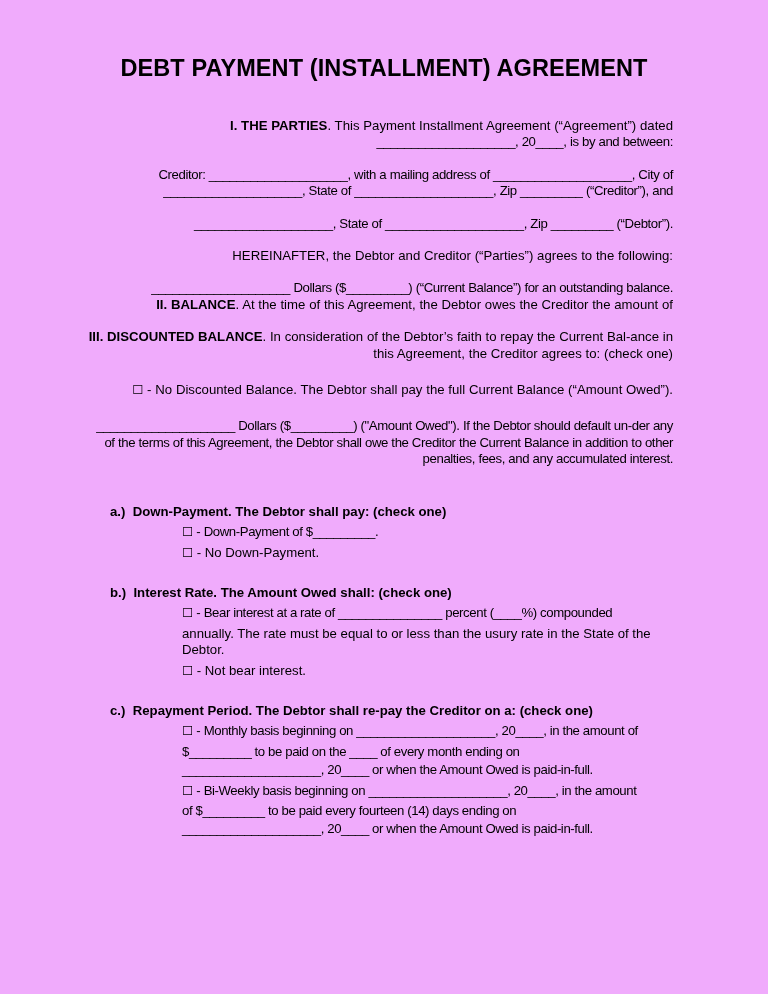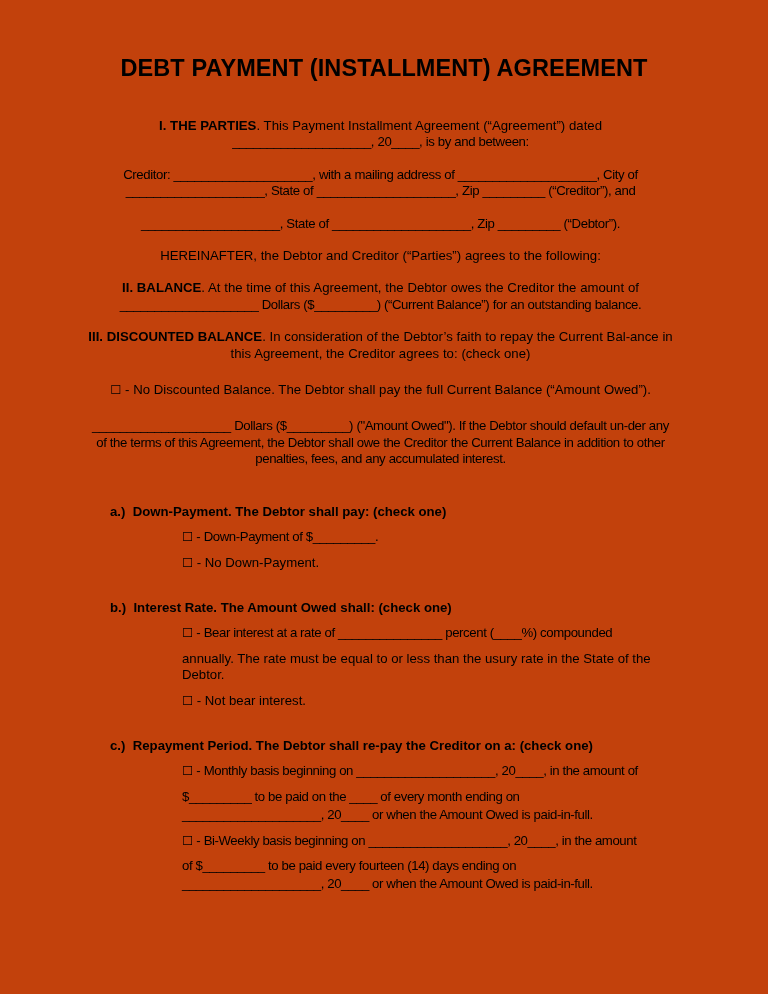--- a/index.html
+++ b/index.html
@@ -12,21 +12,21 @@
     width: 768px;
     height: 994px;
     font-family: "Liberation Sans", sans-serif;
     color: #000000;
     -webkit-font-smoothing: antialiased;
   }
   .page {
     position: relative;
     width: 768px;
     height: 994px;
-    background: #c2410c;
+    background: #f0abfc;
     box-sizing: border-box;
     padding: 0;
     overflow: hidden;
   }
   .doc-title {
     position: absolute;
     left: 0;
     right: 0;
     top: 56px;
     text-align: center;
@@ -37,21 +37,21 @@
   }
   .body-area {
     position: absolute;
     left: 88px;
     top: 118px;
     width: 585px;
   }
   .para {
     font-size: 13.2px;
     line-height: 16.4px;
-    text-align: center;
+    text-align: right;
     margin: 0;
     word-spacing: 0.1px;
   }
   .gap-md { height: 16px; }
   .gap-lg { height: 20px; }
   .sec-head { font-weight: bold; }
   .blank {
     font-family: "Liberation Sans", sans-serif;
     letter-spacing: -0.4px;
   }
@@ -64,21 +64,21 @@
     line-height: 16.4px;
     margin: 0;
     padding-left: 22px;
     text-indent: -22px;
     margin-left: 22px;
     font-weight: bold;
   }
   .sub-opt {
     font-size: 13.2px;
     line-height: 16.4px;
-    margin: 9px;
+    margin: 4px;
     padding-left: 0;
     margin-left: 94px;
     width: 491px;
   }
   .sub-text {
     font-size: 13.2px;
     line-height: 16.4px;
     margin: 2px;
     margin-left: 94px;
     width: 491px;
@@ -104,22 +104,22 @@
     <div class="gap-md"></div>
 
     <p class="para blank">____________________, State of ____________________, Zip _________ (“Debtor”).</p>
 
     <div class="gap-md"></div>
 
     <p class="para">HEREINAFTER, the Debtor and Creditor (“Parties”) agrees to the following:</p>
 
     <div class="gap-md"></div>
 
+    <p class="para blank">____________________ Dollars ($_________) (“Current Balance”) for an outstanding balance.</p>
     <p class="para"><span class="sec-head">II. BALANCE</span><span>. At the time of this Agreement, the Debtor owes the Creditor the amount of</span></p>
-    <p class="para blank">____________________ Dollars ($_________) (“Current Balance”) for an outstanding balance.</p>
 
     <div class="gap-md"></div>
 
     <p class="para"><span class="sec-head">III. DISCOUNTED BALANCE</span><span>. In consideration of the Debtor’s faith to repay the Current Bal-ance in this Agreement, the Creditor agrees to: (check one)</span></p>
 
     <div class="gap-lg"></div>
 
     <p class="para"><span class="cbox">☐</span><span> - No Discounted Balance. The Debtor shall pay the full Current Balance (“Amount Owed”).</span></p>
 
     <div class="gap-lg"></div>

